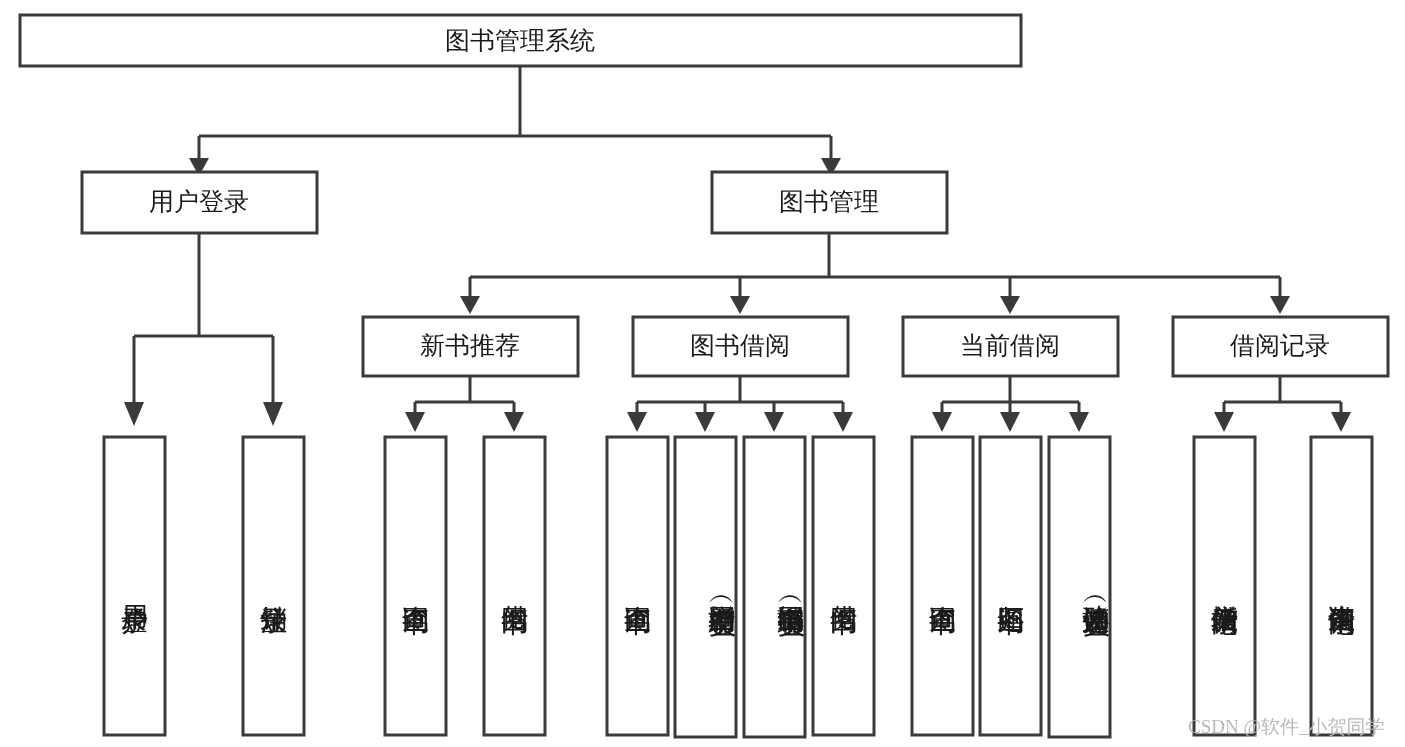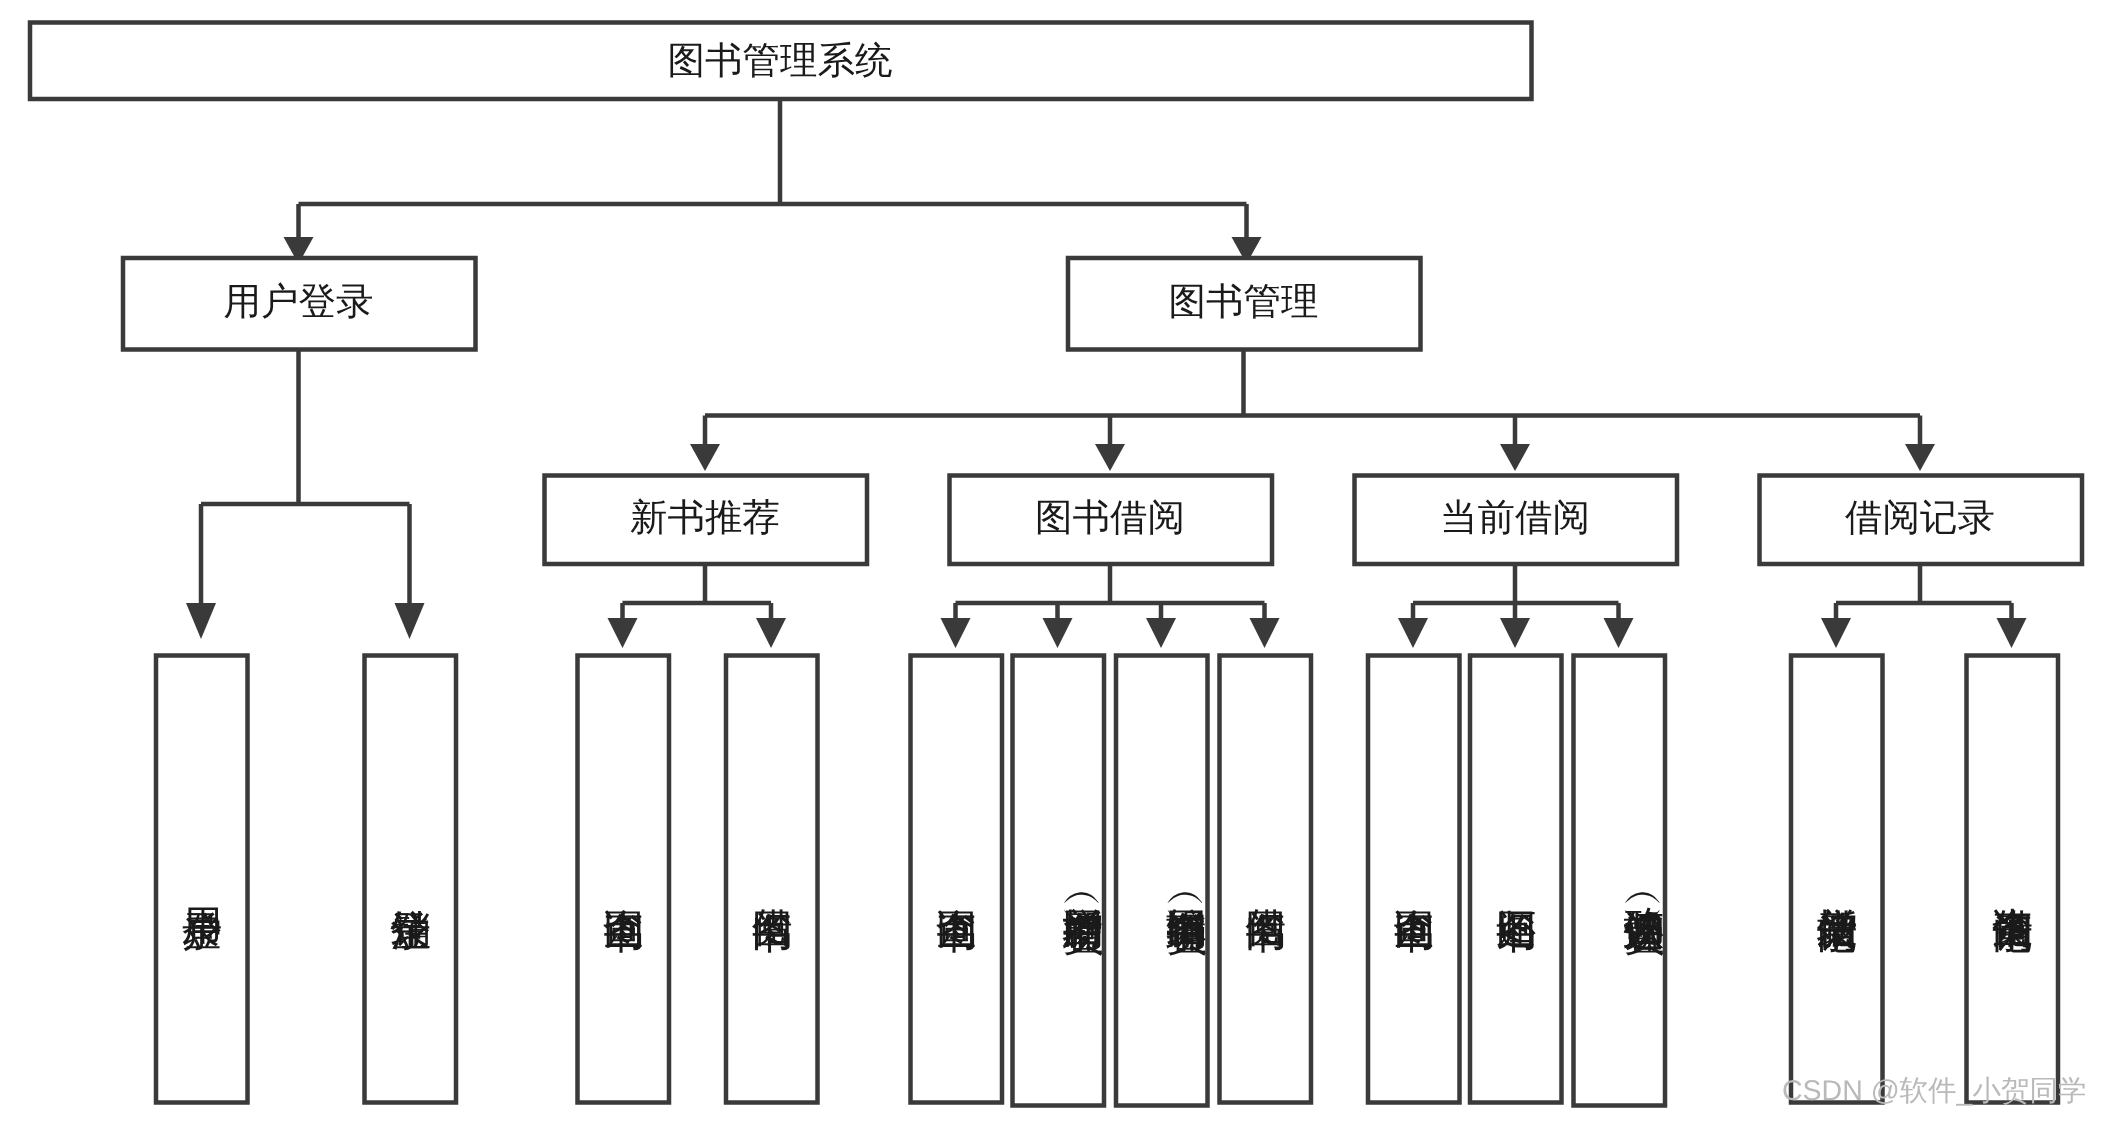--- a/index.html
+++ b/index.html
@@ -62,21 +62,21 @@
     letter-spacing: 1px;
     display: flex;
     align-items: center;
     justify-content: center;
     text-align: center;
     white-space: nowrap;
     pointer-events: none;
   }
   .watermark {
     position: absolute;
-    font-family: Liberation Sans, sans-serif;
+    font-family: Liberation Serif, serif;
     font-size: 19px;
     color: #b9b9b9;
     white-space: nowrap;
     left: 1188px;
     top: 714px;
   }
 </style>
 </head>
 <body>
 

